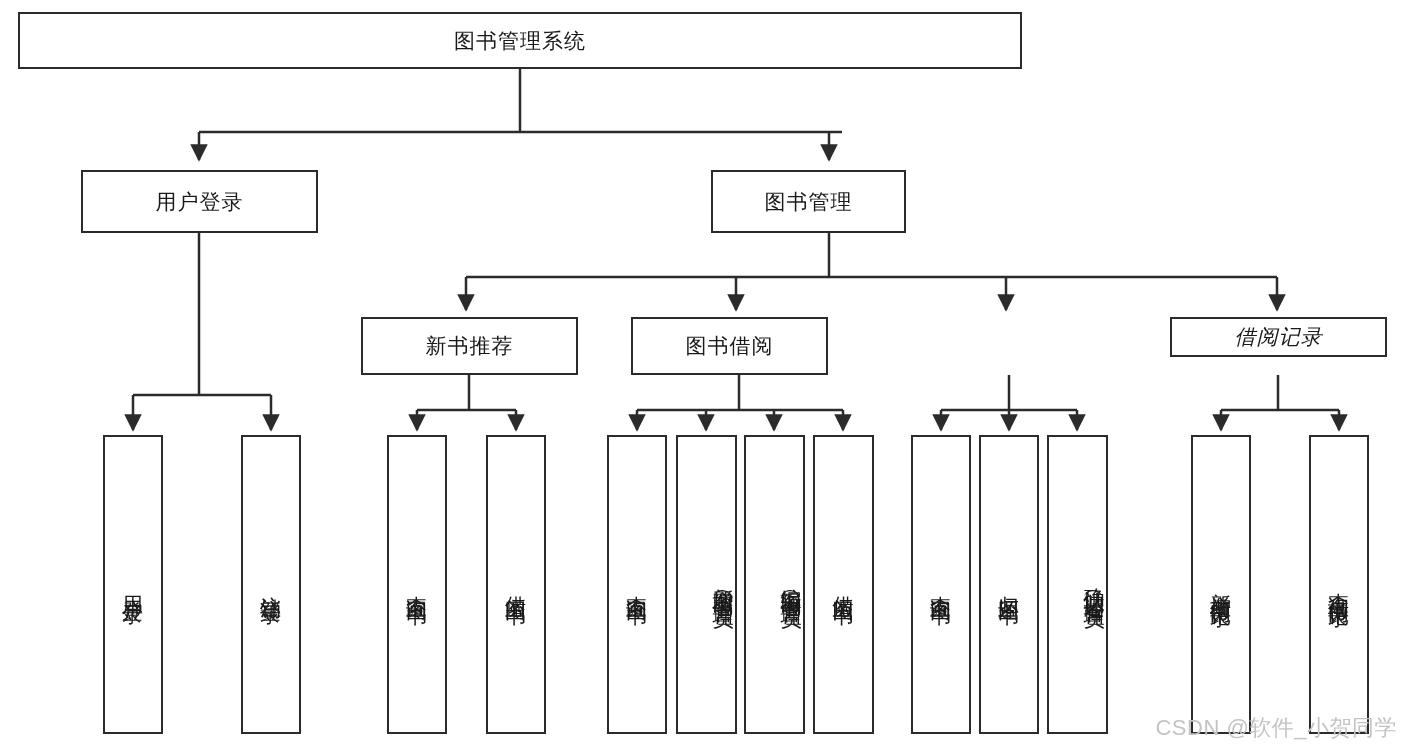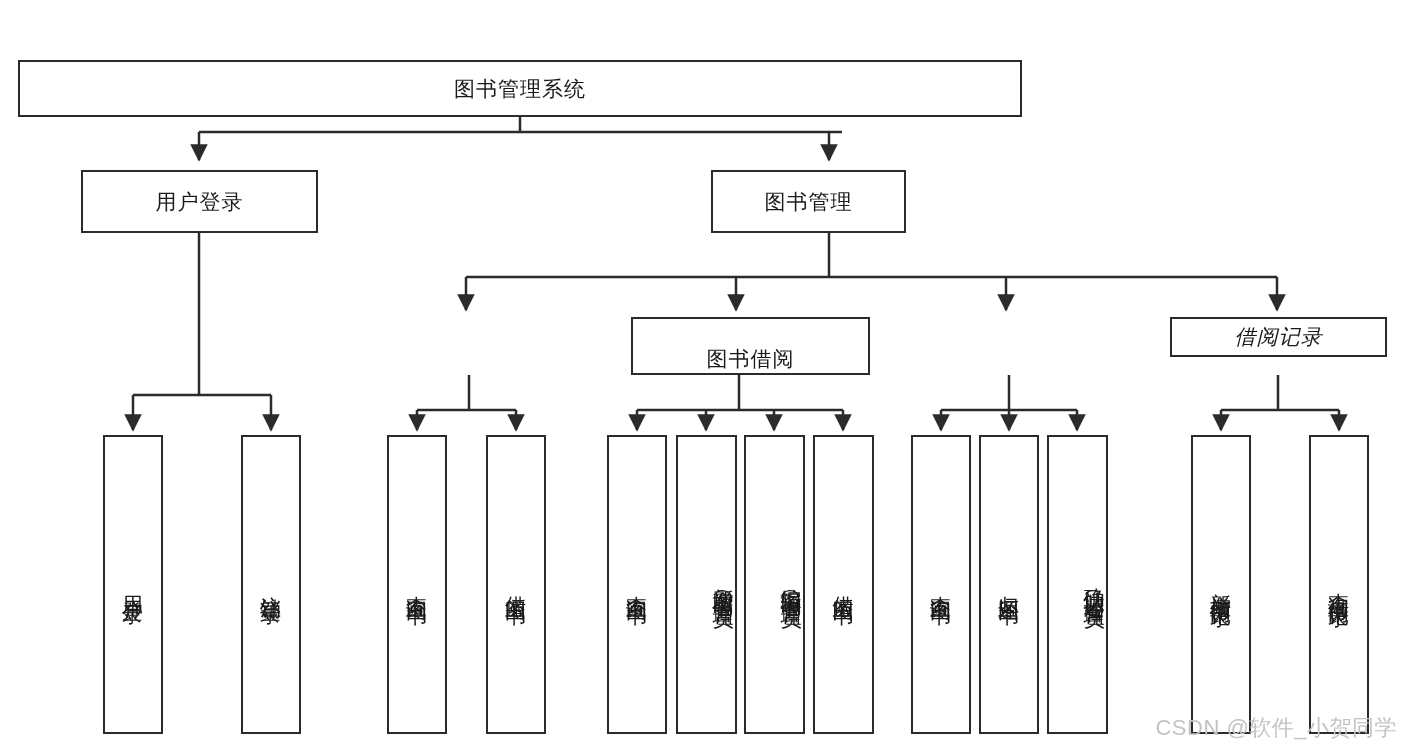--- a/index.html
+++ b/index.html
@@ -108,34 +108,37 @@
       <path d="M 1009 410 L 1009 430" marker-end="url(#arrow)"></path>
       <path d="M 1077 410 L 1077 430" marker-end="url(#arrow)"></path>
 
       <path d="M 1278 375 L 1278 410"></path>
       <path d="M 1221 410 L 1339 410"></path>
       <path d="M 1221 410 L 1221 430" marker-end="url(#arrow)"></path>
       <path d="M 1339 410 L 1339 430" marker-end="url(#arrow)"></path>
     </g>
   </svg>
 
-  <div class="node horiz" style="left:18px;top:12px;width:1004px;height:57px;margin-top:48px;">
+  <div class="node horiz" style="left:18px;top:12px;width:1004px;height:57px;">
     <span class="node-label">图书管理系统</span>
   </div>
 
   <div class="node horiz" style="left:81px;top:170px;width:237px;height:63px;">
     <span class="node-label">用户登录</span>
   </div>
 
   <div class="node horiz" style="left:711px;top:170px;width:195px;height:63px;">
     <span class="node-label">图书管理</span>
   </div>
 
+  <div class="node horiz" style="left:361px;top:317px;width:217px;height:58px;">
+    <span class="node-label">新书推荐</span>
+  </div>
 
-  <div class="node horiz" style="left:631px;top:317px;width:239px;height:58px;align-items:flex-end;">
+  <div class="node horiz" style="left:631px;top:317px;width:197px;height:58px;">
     <span class="node-label">图书借阅</span>
   </div>
 
 
   <div class="node horiz" style="left:1170px;top:317px;width:217px;height:40px;font-style:italic;">
     <span class="node-label">借阅记录</span>
   </div>
 
   <div class="node vert" style="left:103px;top:435px;width:60px;height:299px;">
     <span class="node-label">用户登录</span>

